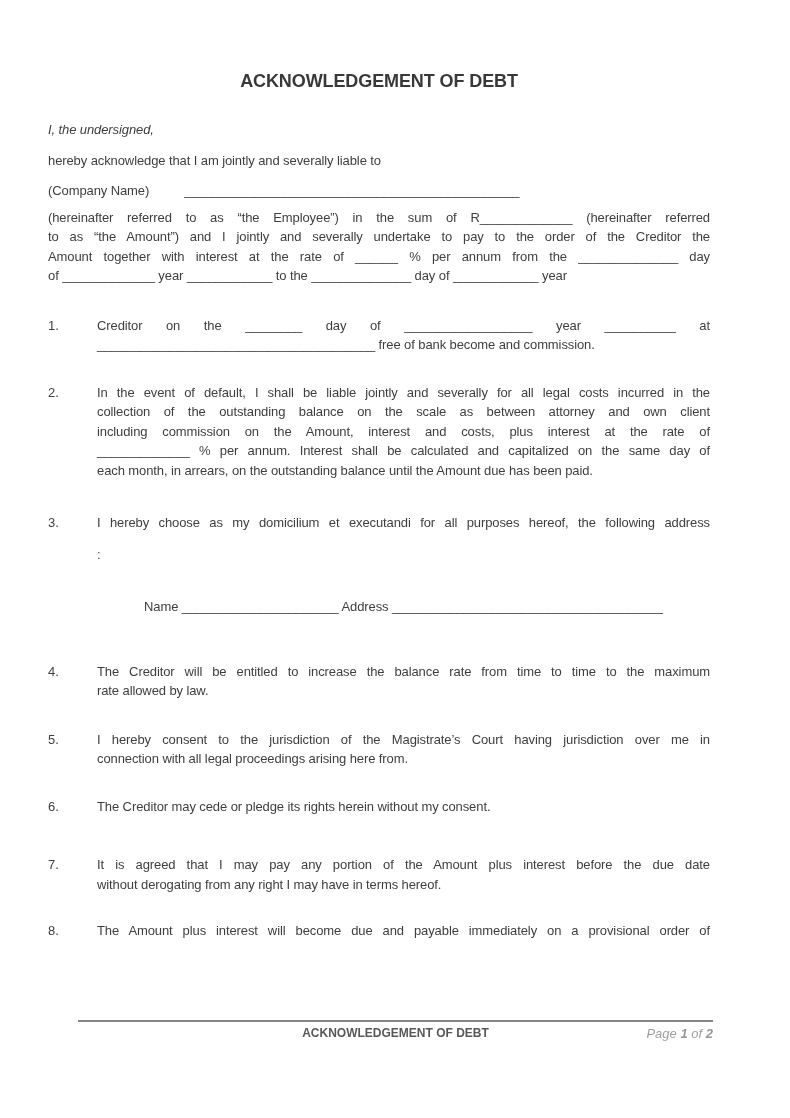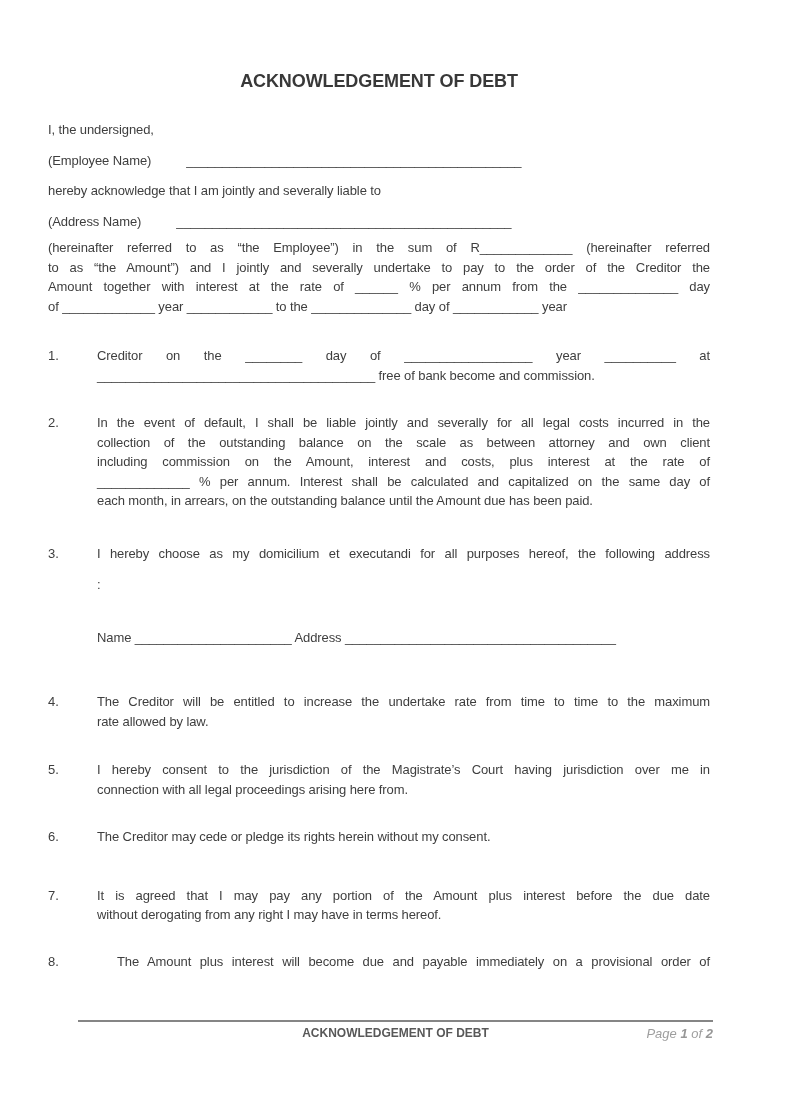--- a/index.html
+++ b/index.html
@@ -15,40 +15,40 @@
   }
   .content{position:absolute;left:48px;top:0;width:662px;}
   .title{
     margin:70px 0 0 0;
     font-size:18px;font-weight:bold;
     text-align:center;color:#383838;
     line-height:22px;
   }
   .line{line-height:19.5px;}
   .field{white-space:pre-wrap;}
-  .mt28{margin-top:28px;}
+  .mt28{margin-top:28px;font-style:italic;}
   .mt11{margin-top:11px;}
   .mt7{margin-top:7px;}
   
   .jl > div{line-height:19.5px;text-align:justify;text-align-last:justify;}
   .jl > div:last-child{text-align-last:left;}
-  .jl.jl-all > div:last-child{text-align-last:justify;margin-left:20px;}
+  .jl.jl-all > div:last-child{text-align-last:justify;}
   .clause{display:flex;}
   .num{width:49px;flex:none;line-height:19.5px;}
   .body{flex:1;min-width:0;}
   .c1{margin-top:30px;}
   .c2{margin-top:28px;}
   .c3{margin-top:33px;}
   .c4{margin-top:45px;}
   .c5{margin-top:29px;}
   .c6{margin-top:28px;}
   .c7{margin-top:39px;}
   .c8{margin-top:27px;}
   .c3 .jl > div:nth-child(2){margin-top:12px;}
-  .name-address{margin-top:33px;line-height:19.5px;white-space:pre-wrap;}
+  .name-address{margin-top:33px;line-height:19.5px;white-space:pre-wrap;text-align:center;}
   .footer{
     position:absolute;left:78px;right:77px;top:1020px;
     border-top:2px solid #858585;
   }
   .f-title{
     margin-top:3px;
     text-align:center;
     font-size:12px;font-weight:600;color:#585858;
     line-height:16px;letter-spacing:0;
   }
@@ -60,23 +60,22 @@
 </style>
 </head>
 <body>
 
 <div class="page">
   <div class="content">
 
     <h1 class="title">ACKNOWLEDGEMENT OF DEBT</h1>
 
     <div class="line mt28">I, the undersigned,</div>
-    <div class="line field mt11">(Employee Name)          _______________________________________________</div>
     <div class="line mt11">hereby acknowledge that I am jointly and severally liable to</div>
-    <div class="line field mt11">(Address Name)          _______________________________________________</div>
+    <div class="line field mt11">(Company Name)          _______________________________________________</div>
 
     <div class="jl mt7">
         <div>(hereinafter referred to as “the Employee”) in the sum of R_____________ (hereinafter referred</div>
         <div>to as “the Amount”) and I jointly and severally undertake to pay to the order of the Creditor the</div>
         <div>Amount together with interest at the rate of ______ % per annum from the ______________ day</div>
         <div>of _____________ year ____________ to the ______________ day of ____________ year</div>
       </div>
 
     <div class="clause c1">
       <div class="num">1.</div>
@@ -104,21 +103,21 @@
             <div>I hereby choose as my domicilium et executandi for all purposes hereof, the following address</div>
             <div>:</div>
           </div>
         <div class="name-address">Name ______________________ Address ______________________________________</div>
       </div>
     </div>
 
     <div class="clause c4">
       <div class="num">4.</div>
       <div class="body jl">
-          <div>The Creditor will be entitled to increase the undertake rate from time to time to the maximum</div>
+          <div>The Creditor will be entitled to increase the balance rate from time to time to the maximum</div>
           <div>rate allowed by law.</div>
         </div>
     </div>
 
     <div class="clause c5">
       <div class="num">5.</div>
       <div class="body jl">
           <div>I hereby consent to the jurisdiction of the Magistrate’s Court having jurisdiction over me in</div>
           <div>connection with all legal proceedings arising here from.</div>
         </div>

